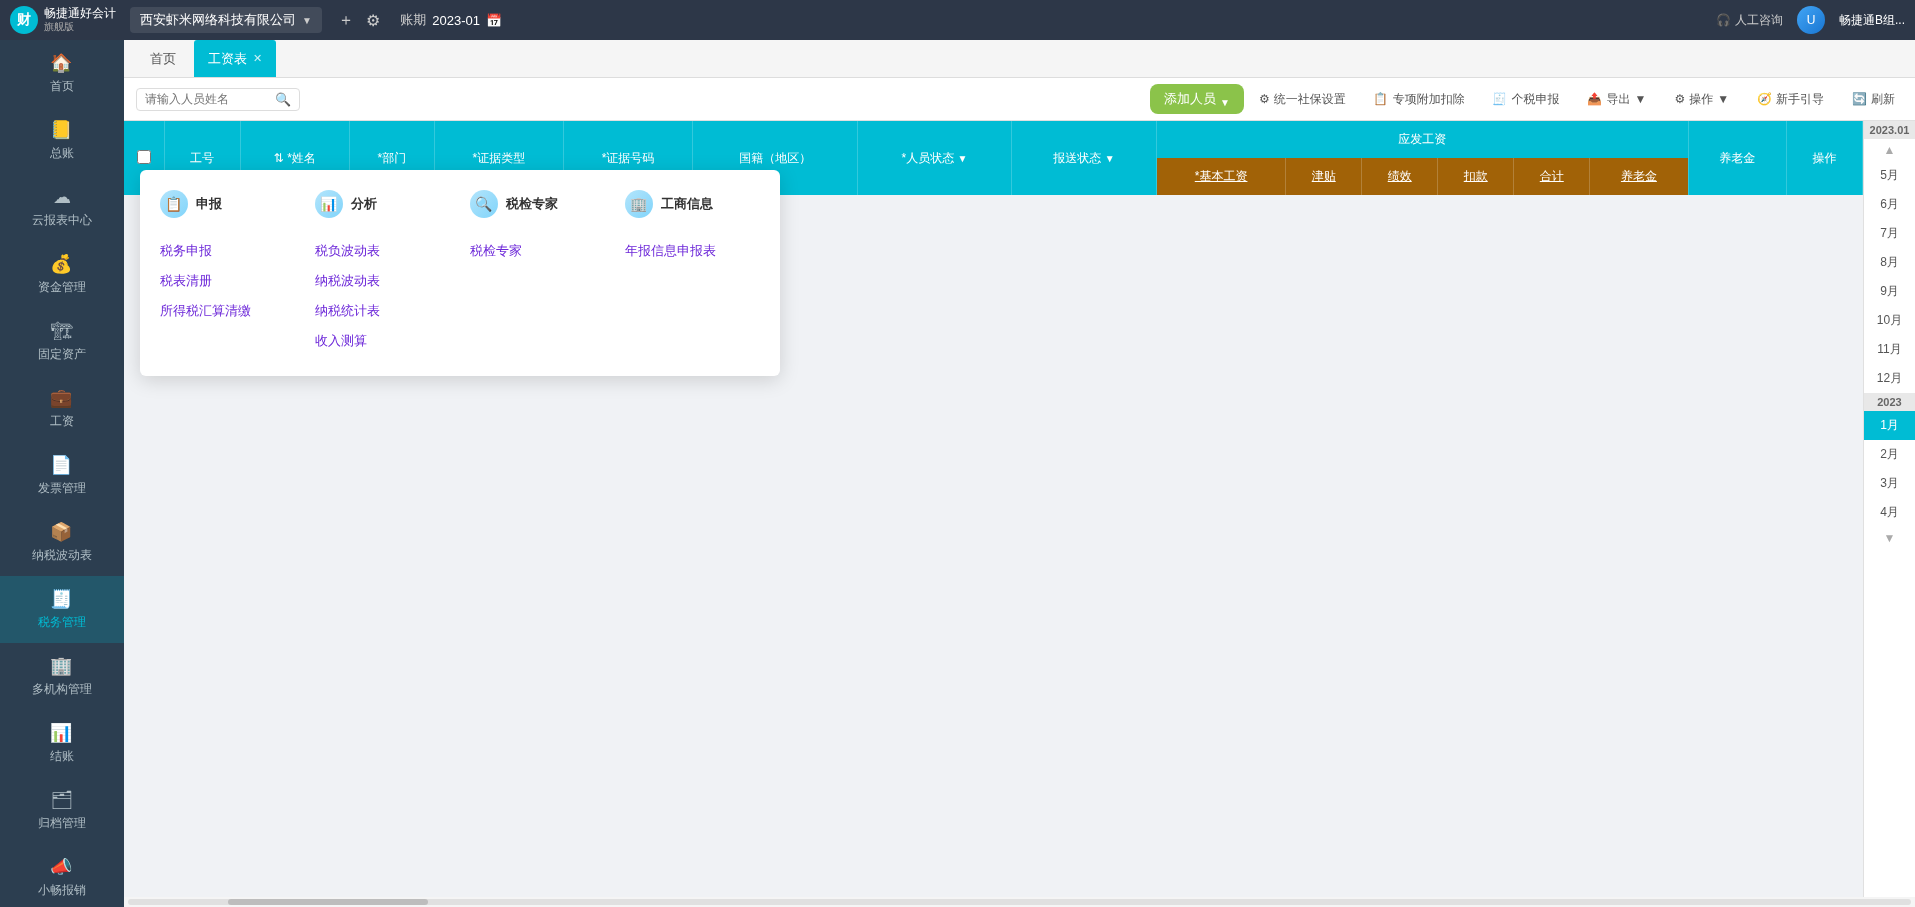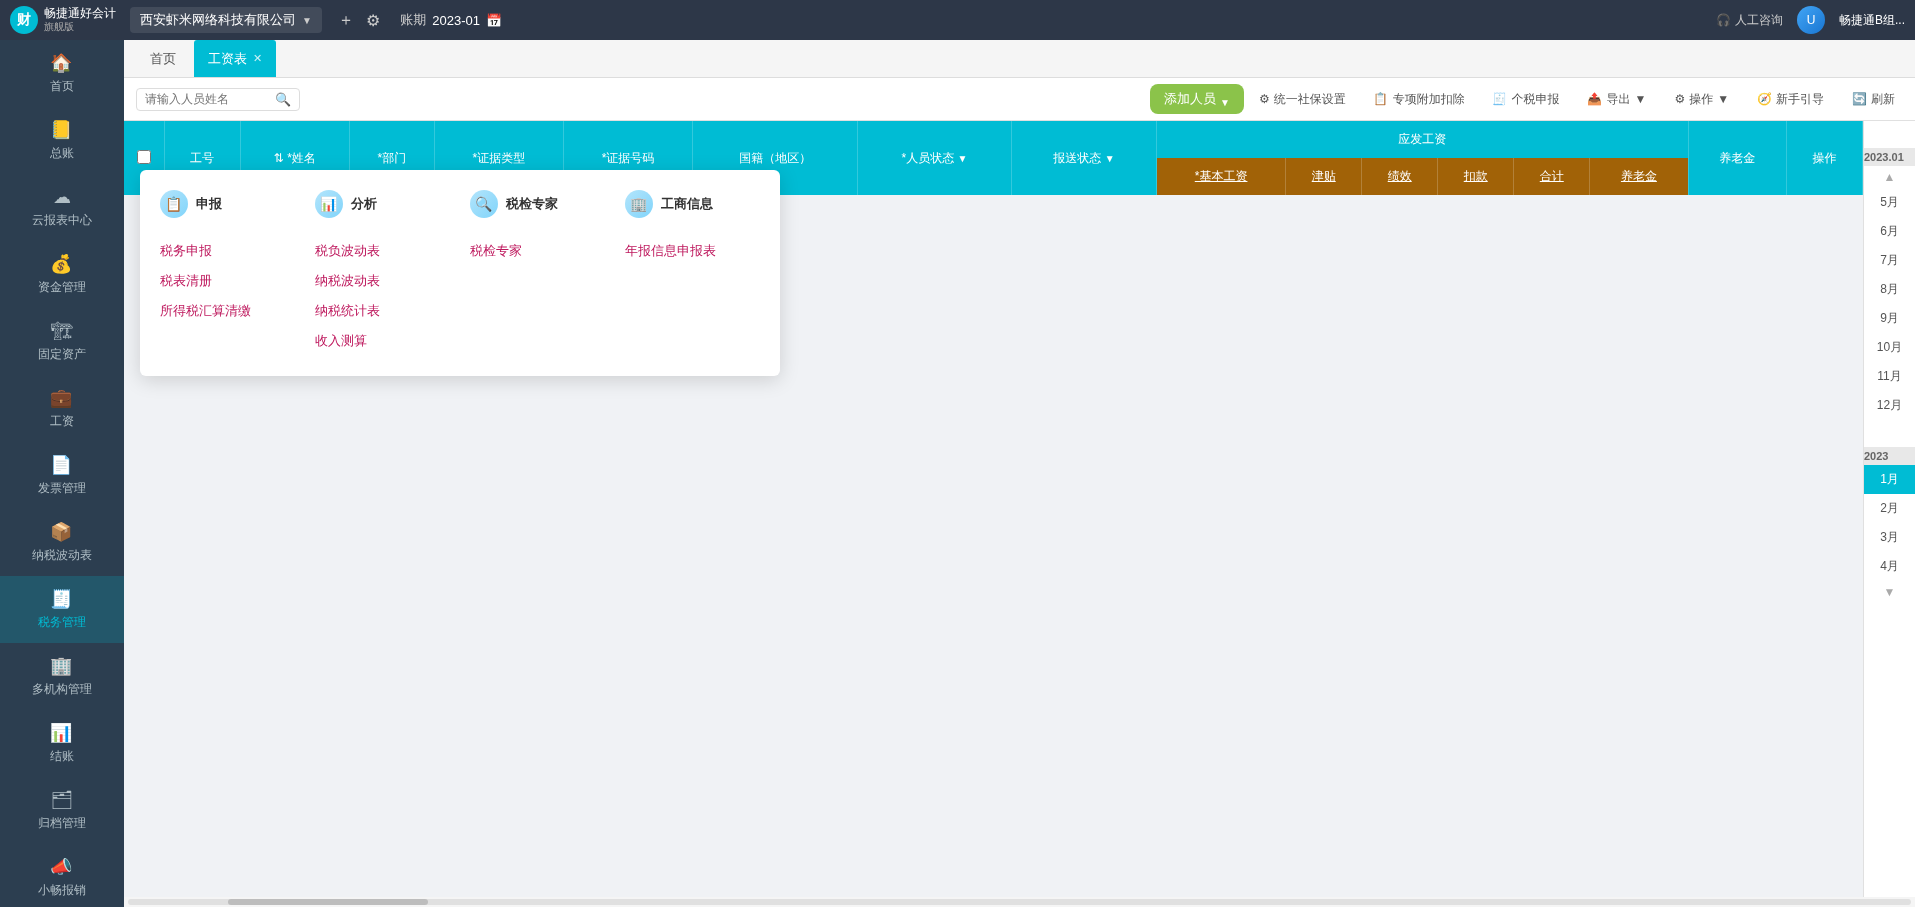--- a/index.html
+++ b/index.html
@@ -258,44 +258,43 @@
     .dp-section-icon {
       width: 28px; height: 28px;
       background: linear-gradient(135deg, #b3e5fc, #81d4fa);
       border-radius: 50%;
       display: flex; align-items: center; justify-content: center;
       font-size: 14px;
     }
     .dp-item {
       padding: 6px 0;
       font-size: 13px;
-      color: #be185d;
+      color: #6d28d9;
       cursor: pointer;
     }
 
     
     .date-panel {
       width: 52px;
       background: #fff;
       border-left: 1px solid #e0e0e0;
       display: flex;
       flex-direction: column;
       align-items: center;
       overflow-y: auto;
       font-size: 12px;
     }
     .date-panel-year {
       background: #e8e8e8;
       width: 100%;
-      text-align: left;
+      text-align: center;
       padding: 3px 0;
       font-size: 11px;
       color: #666;
       font-weight: bold;
-      margin-top: 27px;
     }
     .date-panel-month {
       width: 100%;
       text-align: center;
       padding: 6px 0;
       cursor: pointer;
       color: #555;
     }
     .date-panel-month.active {
       background: #00bcd4;

